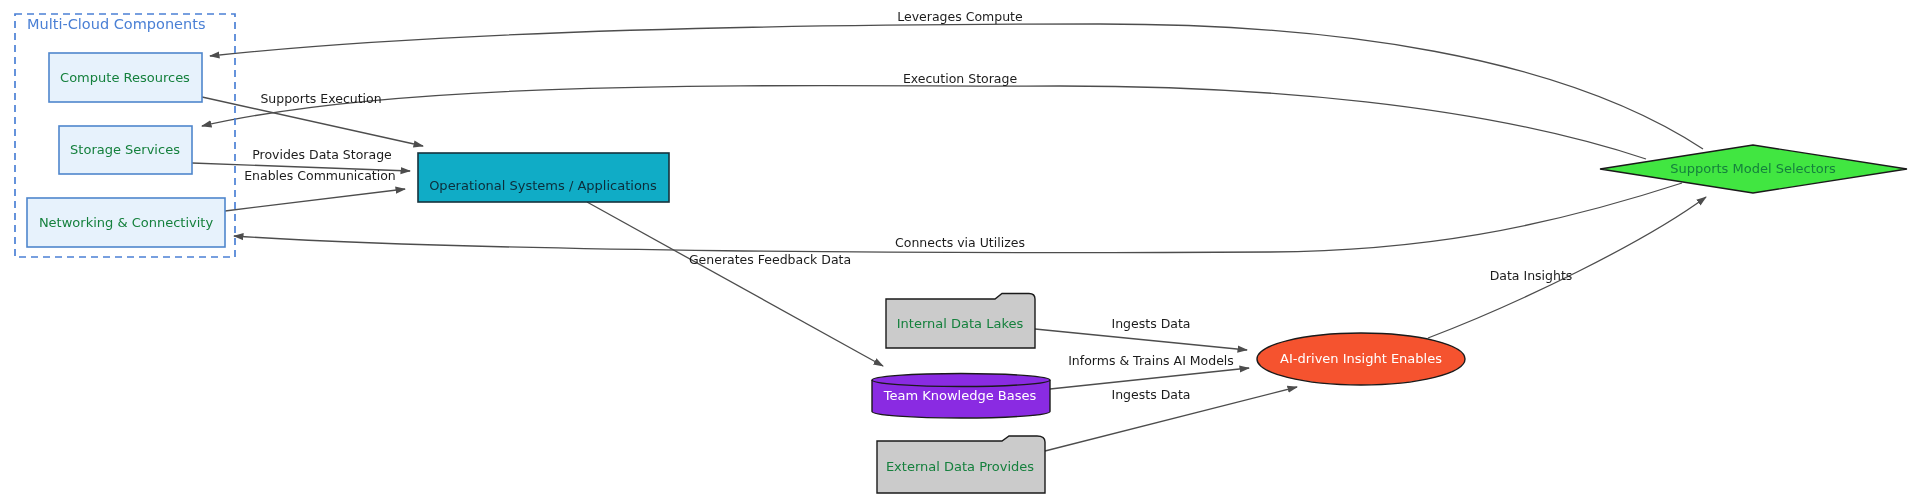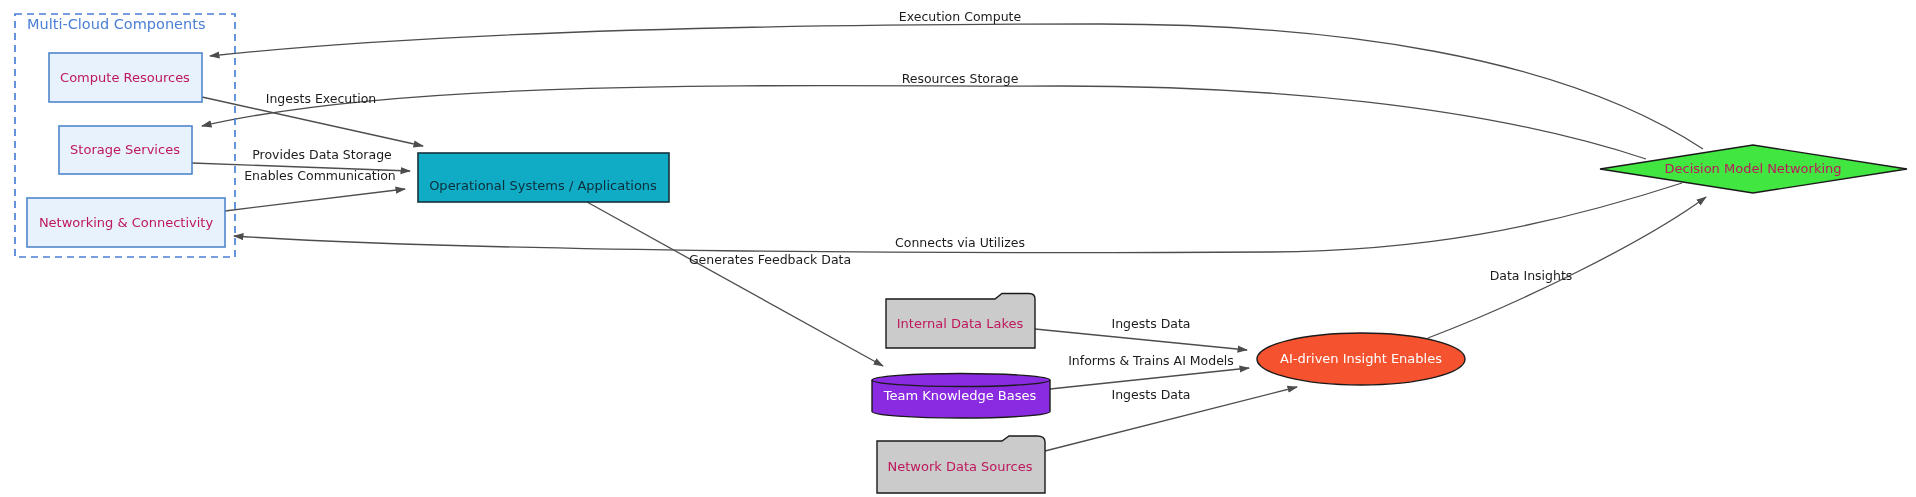--- a/index.html
+++ b/index.html
@@ -7,21 +7,21 @@
           font-family:"DejaVu Sans","Liberation Sans",sans-serif;}
   #wires{position:absolute;left:0;top:0;}
   .edge{fill:none;stroke:#4d4d4d;stroke-width:1.3px;}
   .blue-node{stroke:#4f86cc;stroke-width:1.6px;}
   .dark-stroke{stroke:#1a1a1a;stroke-width:1.4px;}
   .teal-stroke{stroke:#16323d;stroke-width:1.6px;}
   .cluster-box{fill:none;stroke:#4b80d5;stroke-width:1.7px;stroke-dasharray:7 5;}
   .lbl{position:absolute;transform:translate(-50%,-50%);white-space:nowrap;
        font-size:12.5px;color:#1c1c1c;line-height:1.1;}
   .nlbl{position:absolute;transform:translate(-50%,-50%);white-space:nowrap;
-        font-size:13px;color:#be185d;line-height:1.1;}
+        font-size:13px;color:#15803d;line-height:1.1;}
   .nlbl.on-teal{color:#0c2d3a;margin-top:8px;}
   .nlbl.on-dark{color:#ffffff;}
   .cluster-title{position:absolute;white-space:nowrap;font-size:14.5px;color:#4b80d5;}
 </style>
 </head>
 <body>
 
 <div id="canvas">
 
   <svg id="wires" width="1916" height="497" viewBox="0 0 1916 497">
@@ -66,27 +66,27 @@
   </svg>
 
   <div class="cluster-title" style="left:27px;top:16px">Multi-Cloud Components</div>
 
   <div class="nlbl" style="left:125px;top:78px">Compute Resources</div>
   <div class="nlbl" style="left:125px;top:150px">Storage Services</div>
   <div class="nlbl" style="left:126px;top:223px">Networking &amp; Connectivity</div>
   <div class="nlbl on-teal" style="left:543px;top:178px">Operational Systems / Applications</div>
   <div class="nlbl" style="left:960px;top:324px">Internal Data Lakes</div>
   <div class="nlbl on-dark" style="left:960px;top:396px">Team Knowledge Bases</div>
-  <div class="nlbl" style="left:960px;top:467px">Network Data Sources</div>
+  <div class="nlbl" style="left:960px;top:467px">External Data Provides</div>
   <div class="nlbl on-dark" style="left:1361px;top:359px">AI-driven Insight Enables</div>
-  <div class="nlbl" style="left:1753px;top:169px">Decision Model Networking</div>
+  <div class="nlbl" style="left:1753px;top:169px">Supports Model Selectors</div>
 
-  <div class="lbl" style="left:960px;top:17px">Execution Compute</div>
-  <div class="lbl" style="left:960px;top:79px">Resources Storage</div>
-  <div class="lbl" style="left:321px;top:99px">Ingests Execution</div>
+  <div class="lbl" style="left:960px;top:17px">Leverages Compute</div>
+  <div class="lbl" style="left:960px;top:79px">Execution Storage</div>
+  <div class="lbl" style="left:321px;top:99px">Supports Execution</div>
   <div class="lbl" style="left:322px;top:155px">Provides Data Storage</div>
   <div class="lbl" style="left:320px;top:176px">Enables Communication</div>
   <div class="lbl" style="left:960px;top:243px">Connects via Utilizes</div>
   <div class="lbl" style="left:770px;top:260px">Generates Feedback Data</div>
   <div class="lbl" style="left:1151px;top:324px">Ingests Data</div>
   <div class="lbl" style="left:1151px;top:361px">Informs &amp; Trains AI Models</div>
   <div class="lbl" style="left:1151px;top:395px">Ingests Data</div>
   <div class="lbl" style="left:1531px;top:276px">Data Insights</div>
 
 </div>

